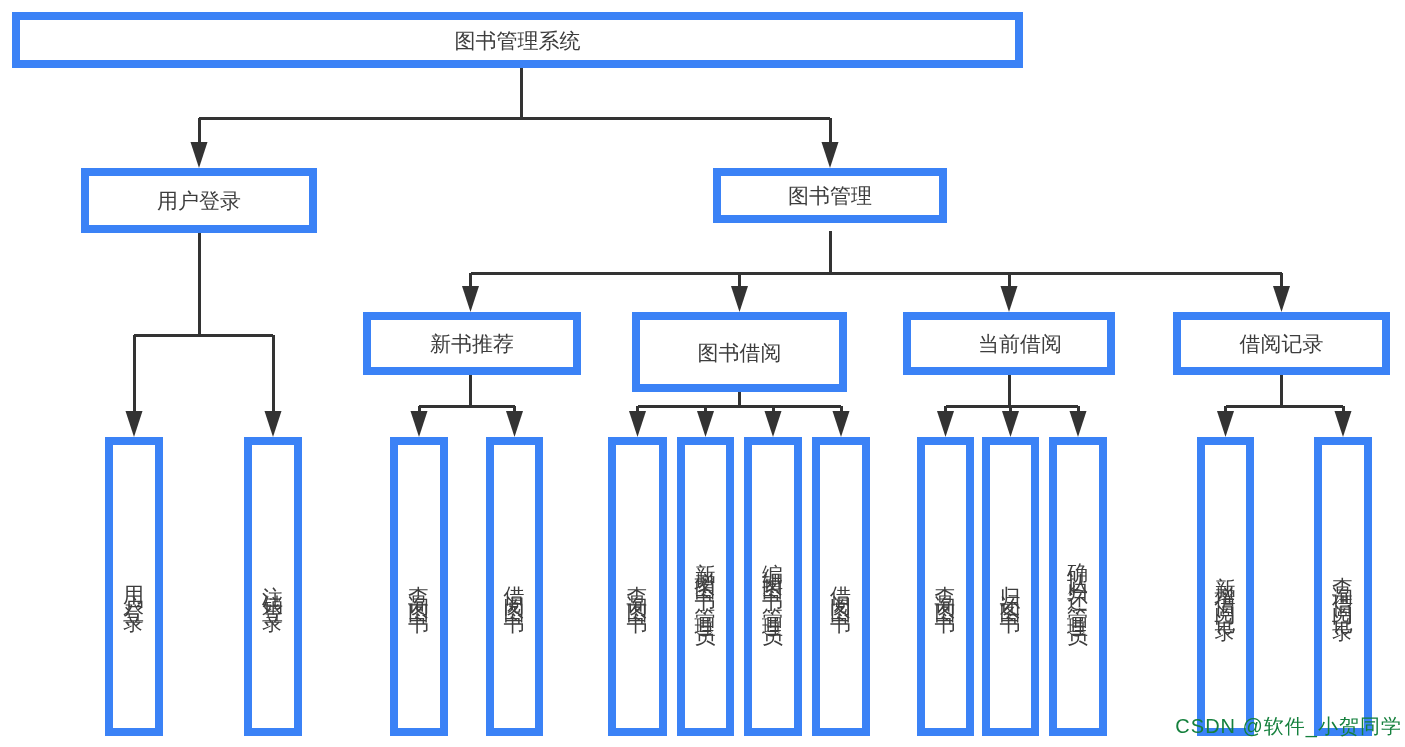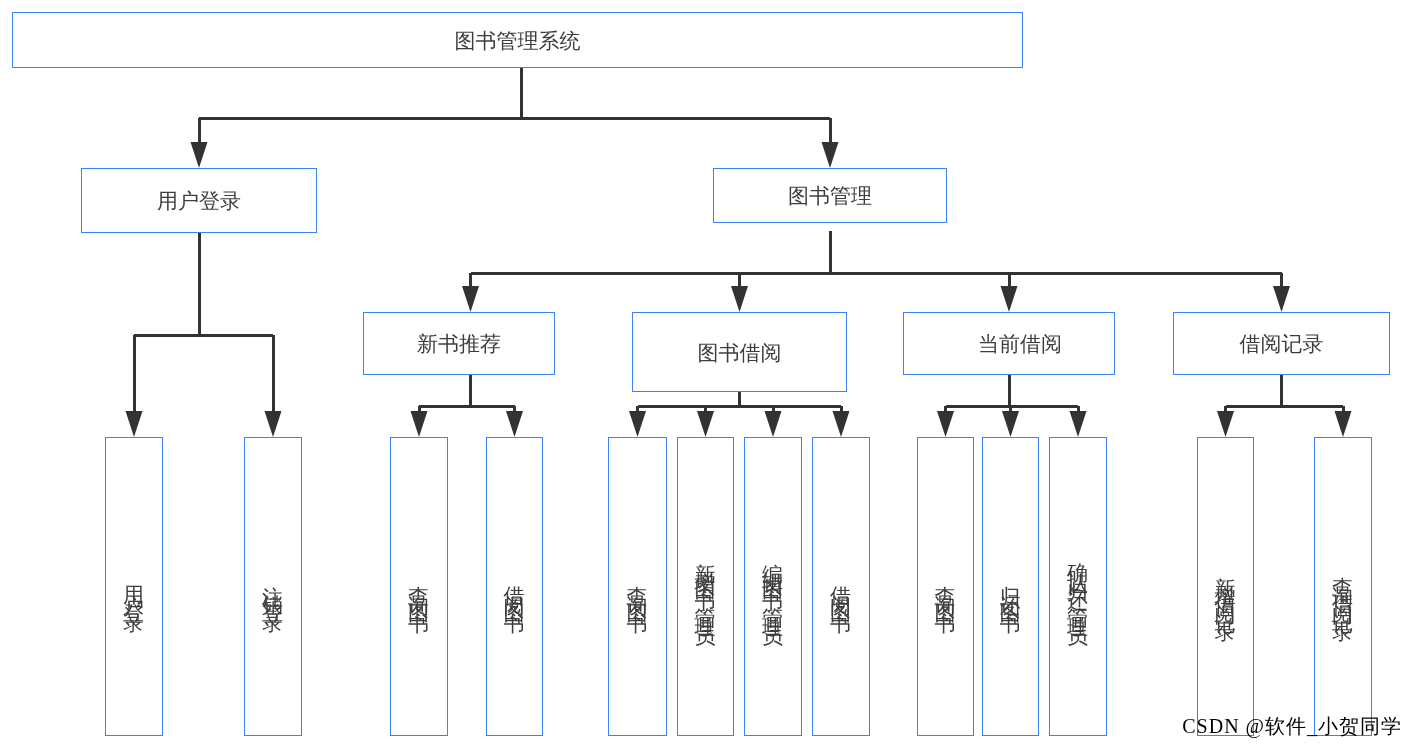--- a/index.html
+++ b/index.html
@@ -19,21 +19,21 @@
     position: absolute;
     left: 0;
     top: 0;
     width: 1405px;
     height: 747px;
     pointer-events: none;
   }
   .node {
     position: absolute;
     box-sizing: border-box;
-    border: 1px solid #3b82f6;
+    border: 8px solid #3b82f6;
     background: #ffffff;
     display: flex;
     align-items: center;
     justify-content: center;
     color: #3d3d3d;
     font-size: 21px;
     line-height: 1;
     z-index: 2;
   }
   .node-label {
@@ -80,31 +80,31 @@
       <polygon points="764.5,411 781.5,411 773,437" fill="#333333"></polygon>
       <polygon points="832.5,411 849.5,411 841,437" fill="#333333"></polygon>
       <path d="M 1009 373 V 406 M 945.5 406 H 1078 M 945.5 406 V 413 M 1010.5 406 V 413 M 1078 406 V 413" fill="none" stroke="#333333" stroke-width="3" shape-rendering="crispEdges"></path>
       <polygon points="937,411 954,411 945.5,437" fill="#333333"></polygon>
       <polygon points="1002,411 1019,411 1010.5,437" fill="#333333"></polygon>
       <polygon points="1069.5,411 1086.5,411 1078,437" fill="#333333"></polygon>
       <path d="M 1281.5 373 V 406 M 1225.5 406 H 1343 M 1225.5 406 V 413 M 1343 406 V 413" fill="none" stroke="#333333" stroke-width="3" shape-rendering="crispEdges"></path>
       <polygon points="1217,411 1234,411 1225.5,437" fill="#333333"></polygon>
       <polygon points="1334.5,411 1351.5,411 1343,437" fill="#333333"></polygon>
     </svg>
-  <div id="watermark" style="color: #000000; font-family: Liberation Serif, serif;">CSDN @软件_小贺同学</div>
+  <div id="watermark" style="color: #15803d;">CSDN @软件_小贺同学</div>
 <div class="node" style="left: 12px; top: 12px; width: 1011px; height: 56px;">
       <span class="node-label">图书管理系统</span>
     </div>
     <div class="node" style="left: 81px; top: 168px; width: 236px; height: 65px;">
       <span class="node-label">用户登录</span>
     </div>
     <div class="node" style="left: 713px; top: 168px; width: 234px; height: 55px;">
       <span class="node-label">图书管理</span>
     </div>
-    <div class="node" style="left: 363px; top: 312px; width: 192px; height: 63px;">
+    <div class="node" style="left: 363px; top: 312px; width: 218px; height: 63px;">
       <span class="node-label">新书推荐</span>
     </div>
     <div class="node" style="left: 632px; top: 312px; width: 215px; height: 80px;">
       <span class="node-label">图书借阅</span>
     </div>
     <div class="node" style="left: 903px; top: 312px; width: 212px; height: 63px; padding-left: 22px;">
       <span class="node-label">当前借阅</span>
     </div>
     <div class="node" style="left: 1173px; top: 312px; width: 217px; height: 63px;">
       <span class="node-label">借阅记录</span>

